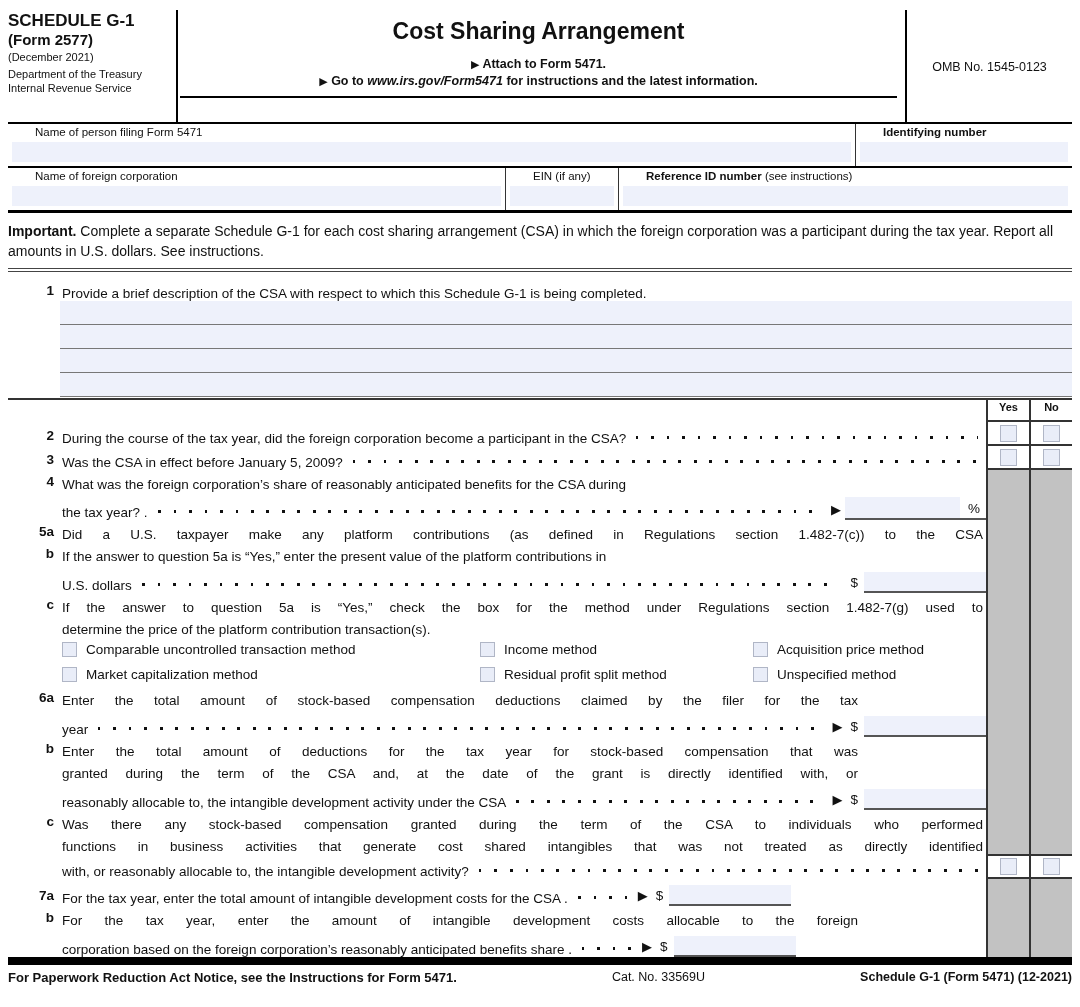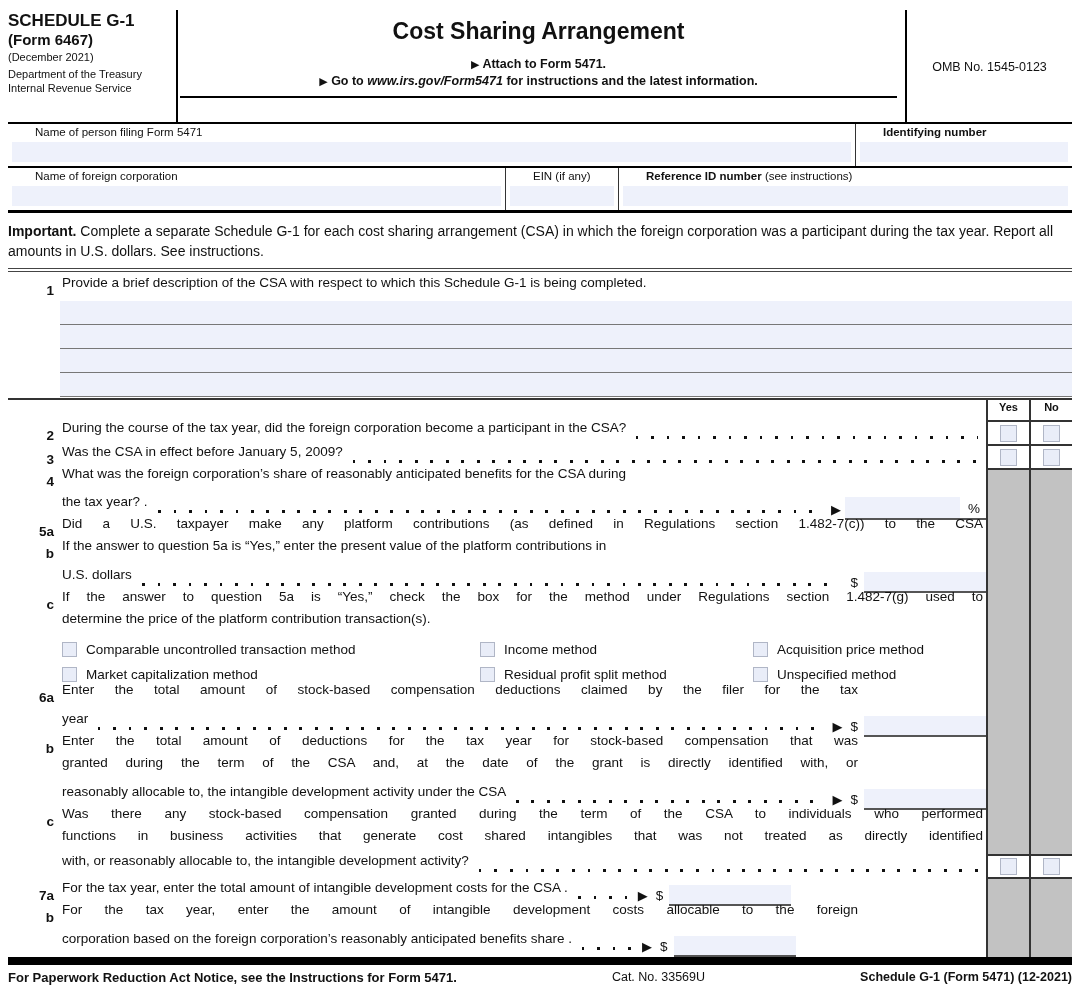--- a/index.html
+++ b/index.html
@@ -37,21 +37,21 @@
   .r2c3 { flex:1; }
 
   
   .important { font-size:14px; line-height:20px; padding:8px 2px 7px 0; }
   .important b { font-weight:bold; }
   .dblrule { height:4px; border-top:1px solid #444; border-bottom:1px solid #444; }
 
   
   .q1row { display:flex; margin-top:7px; height:22px; align-items:flex-end; }
   .qnum { flex:0 0 46px; text-align:right; font-weight:bold; font-size:13.5px; margin-right:8px; padding-bottom:3px; }
-  .qtext { font-size:13.5px; padding-bottom:11px; }
+  .qtext { font-size:13.5px; padding-bottom:0; }
   .descline { height:24px; background:#eef1fb; border-bottom:1px solid #777; margin-left:52px; }
 
   
   .qtable { border-top:2px solid #333; margin-top:1px; }
   .qrow { display:flex; }
   .lcol { flex:1 1 auto; display:flex; align-items:flex-end; min-width:0; }
   .yn { flex:0 0 86px; display:flex; }
   .yncell { flex:1 1 43px; border-left:2px solid #333; display:flex; align-items:center; justify-content:center; }
   .yncell.hd { font-size:11px; font-weight:bold; border-bottom:2px solid #333; align-items:flex-start; padding-top:1px; }
   .yncell.gray { background:#c2c2c2; }
@@ -84,21 +84,21 @@
   .foot-right { font-size:12.5px; font-weight:bold; }
 </style>
 </head>
 <body>
 
 <div class="page">
 
   <div class="hdrband">
     <div class="hdr-left">
       <div class="sched">SCHEDULE G-1</div>
-      <div class="formno">(Form 6467)</div>
+      <div class="formno">(Form 2577)</div>
       <div class="rev">(December 2021)</div>
       <div class="agency">
         <div>Department of the Treasury</div>
         <div>Internal Revenue Service</div>
       </div>
     </div>
     <div class="hdr-center">
       <div class="title">Cost Sharing Arrangement</div>
       <div class="attach">
         <span class="arrowglyph">▶</span>

